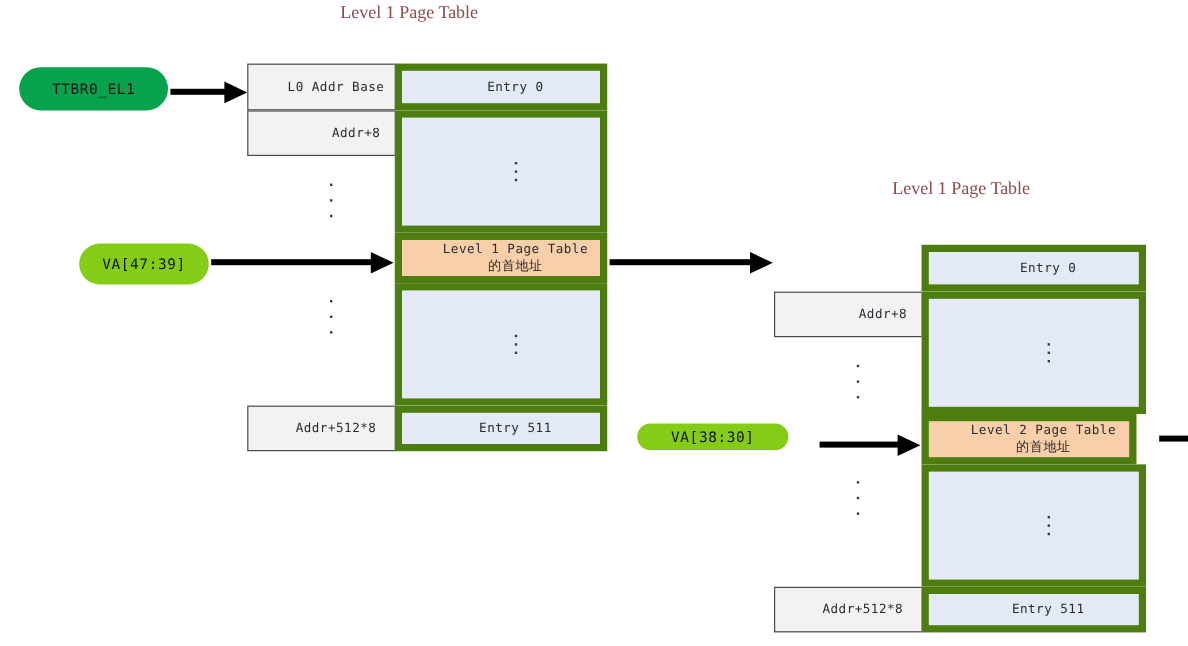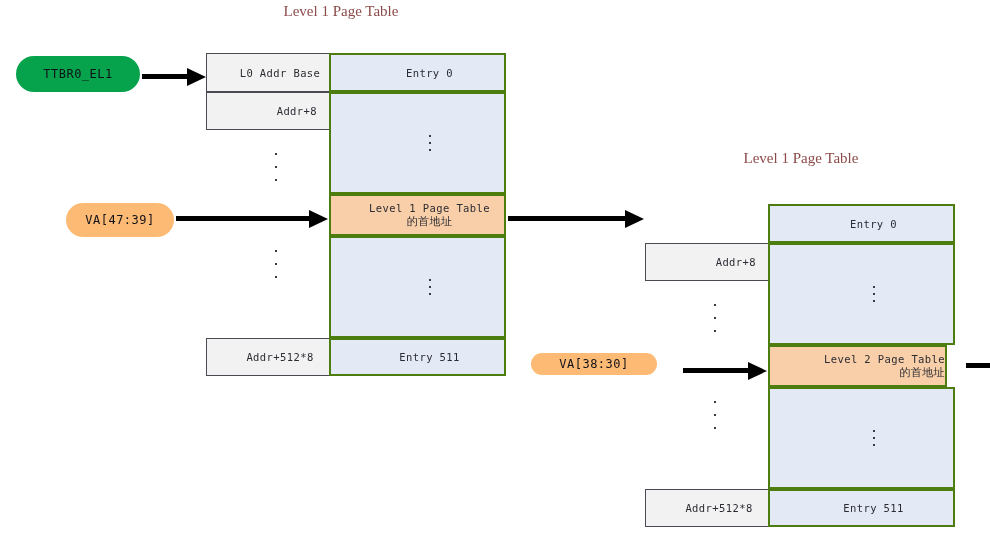--- a/index.html
+++ b/index.html
@@ -30,21 +30,21 @@
     letter-spacing:0.4px;
     padding-left:24px;
   }
   .addr-cell{
     background:#f2f2f2;
     border:1px solid #4a4a52;
   }
   .addr-cell.right{justify-content:flex-end;padding-right:12px;}
   .entry-cell{
     background:#e3eaf6;
-    border:2px solid #4d7c0f;
+    border:6px solid #4d7c0f;
   }
   .entry-cell.highlight{
     background:#f8cfa8;
   }
   .entry-cell.tall{
     flex-direction:column;
   }
   .cell-line{line-height:1.25;white-space:nowrap;}
   .cell-line.cn{font-family:"DejaVu Sans","Liberation Sans",sans-serif;font-size:11px;}
 
@@ -62,21 +62,21 @@
     display:flex;align-items:center;justify-content:center;
     border-radius:999px;
     font-family:"DejaVu Sans Mono","Liberation Mono",monospace;
     font-size:12px;
     color:#111118;
     letter-spacing:0.5px;
     white-space:nowrap;
     text-align:center;
   }
   .pill.dark{background:#07a24c;}
-  .pill.light{background:#fdba74;}
+  .pill.light{background:#84cc16;}
 
   
   .arrow{position:absolute;height:0;}
   .arrow .shaft{position:absolute;left:0;top:0;height:5px;background:#000;}
   .arrow .head{
     position:absolute;top:-6.5px;width:0;height:0;
     border-top:9px solid transparent;
     border-bottom:9px solid transparent;
     border-left:19px solid #000;
   }
@@ -153,21 +153,21 @@
   <div class="cell entry-cell" style="position:absolute;left:768px;top:204px;width:187px;height:39px;">Entry 0</div>
 
   <div class="cell entry-cell" style="position:absolute;left:768px;top:243px;width:187px;height:102px;">
     <span class="vdots">
       <i></i>
         <i></i>
         <i></i>
     </span>
   </div>
 
-  <div class="cell entry-cell highlight tall" style="position:absolute;left:768px;top:345px;width:179px;height:42px;align-items:flex-end;">
+  <div class="cell entry-cell highlight tall" style="position:absolute;left:768px;top:345px;width:179px;height:42px;">
     <span class="cell-line">Level 2 Page Table</span>
     <span class="cell-line cn">的首地址</span>
   </div>
 
   <div class="cell entry-cell" style="position:absolute;left:768px;top:387px;width:187px;height:102px;">
     <span class="vdots">
       <i></i>
         <i></i>
         <i></i>
     </span>

